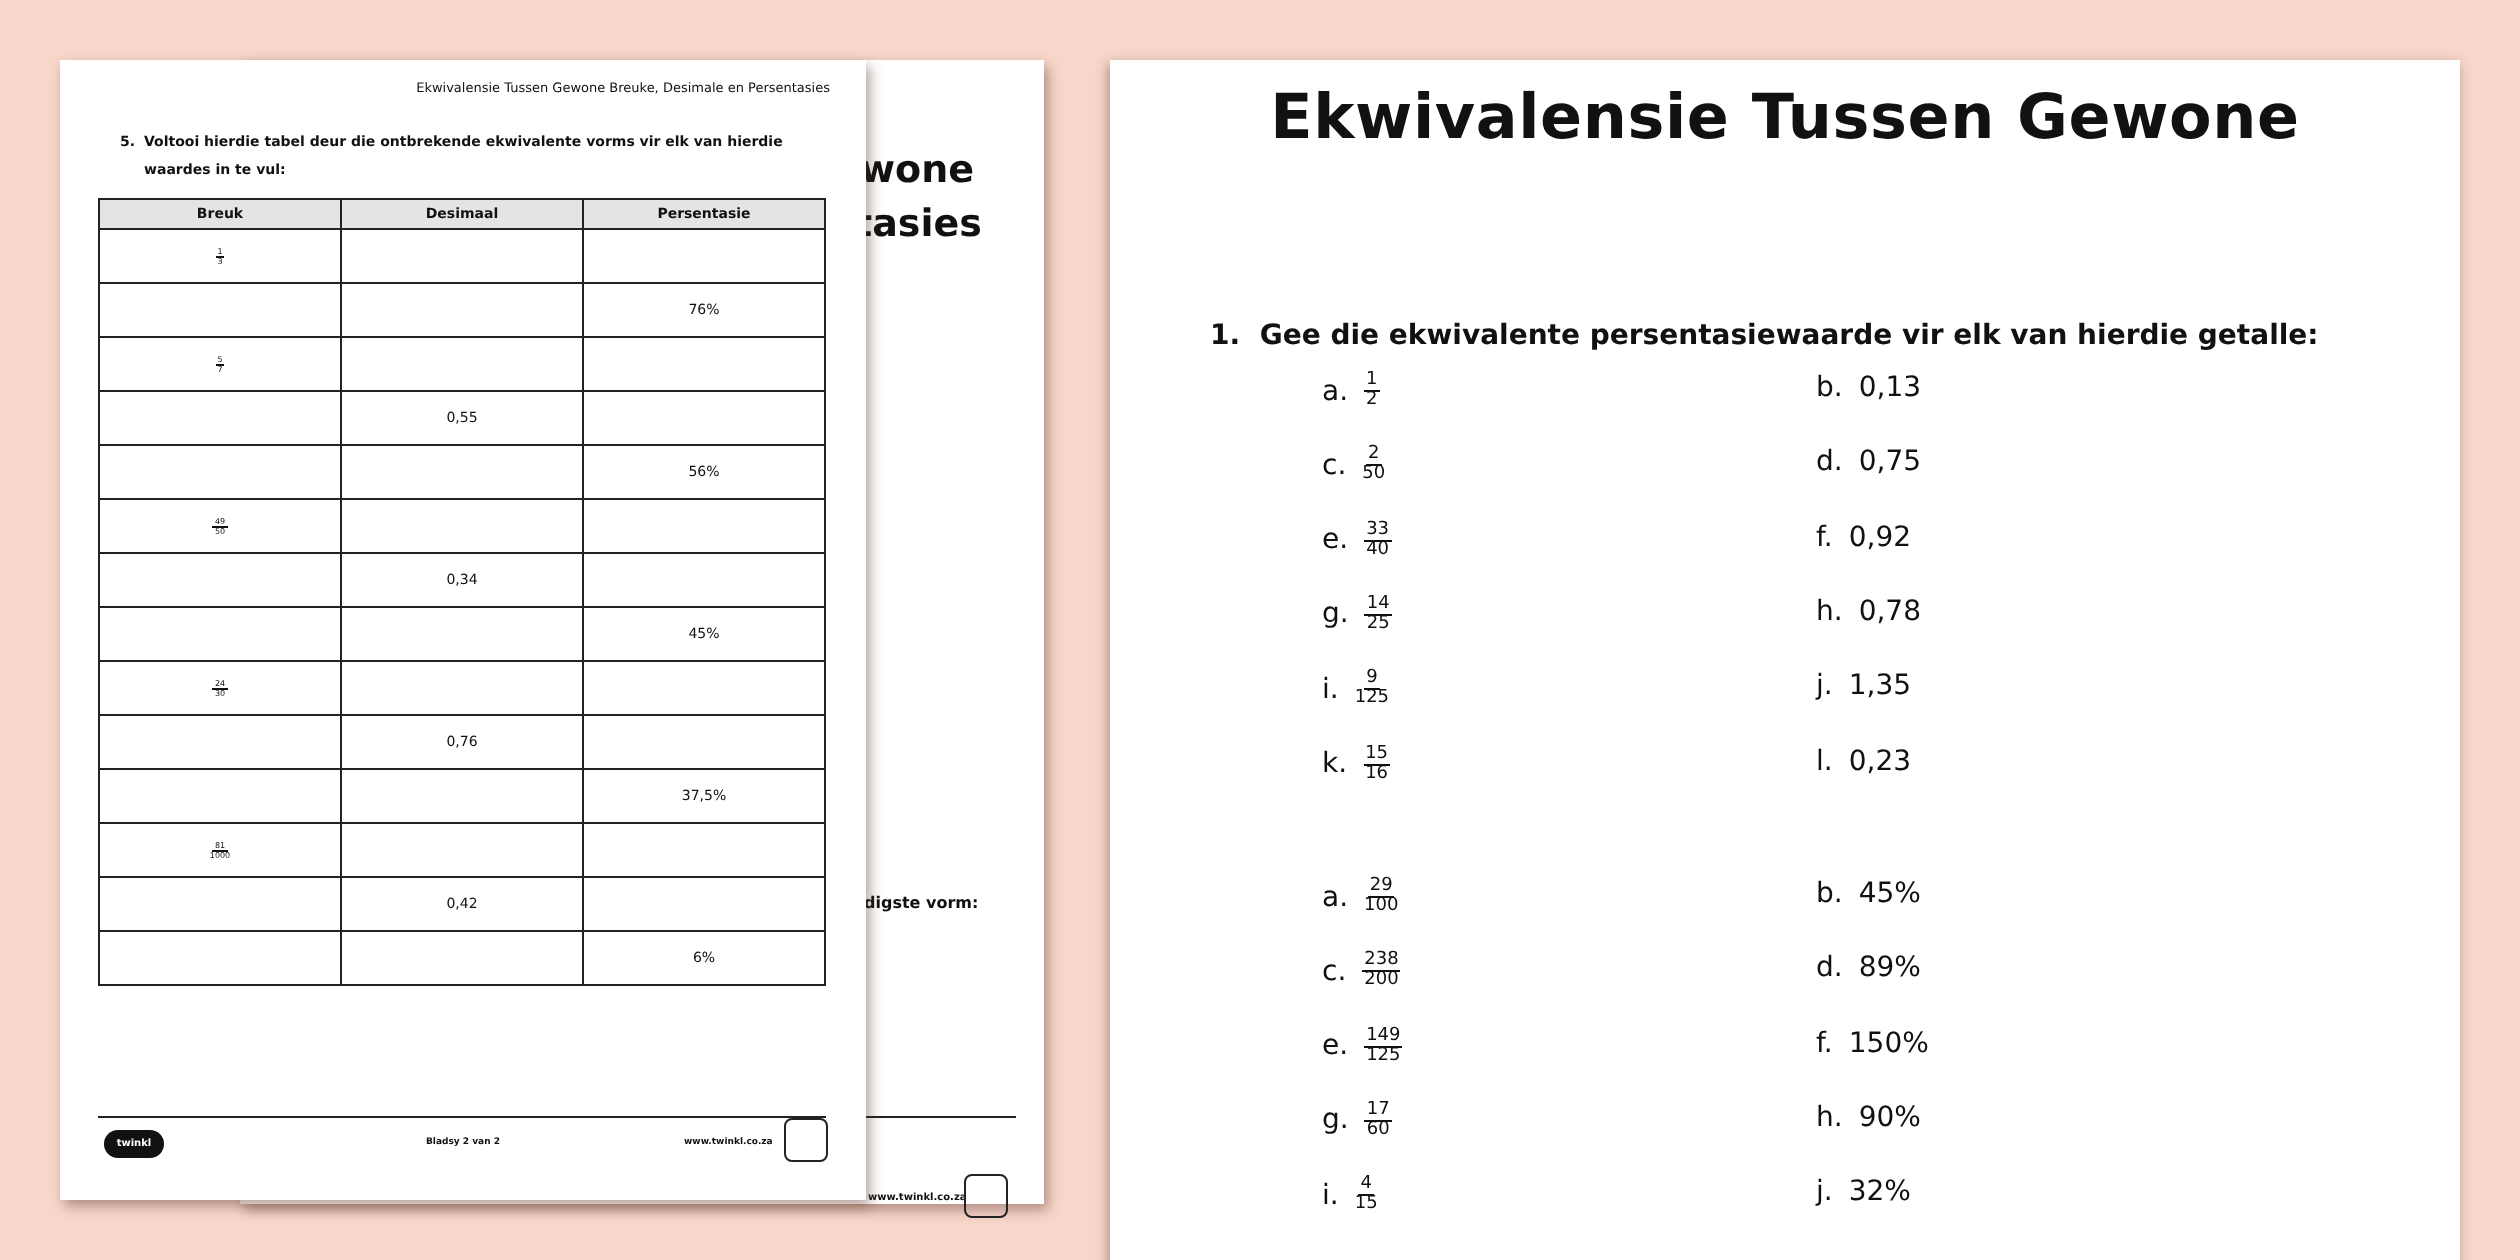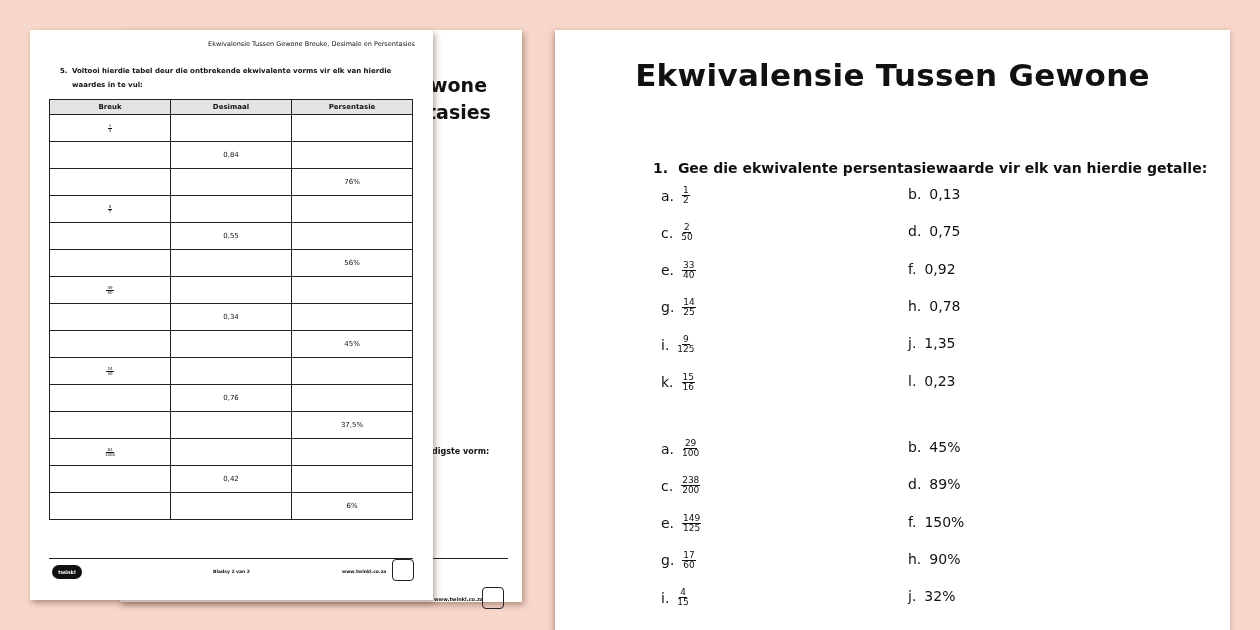--- a/index.html
+++ b/index.html
@@ -32,22 +32,22 @@
   .frac-xs { font-size: 4px; }
 
   .pl-footer-line { position: absolute; left: 19px; right: 20px; top: 528px; border-top: 1px solid #222; }
   .pl-logo { position: absolute; left: 22px; top: 535px; width: 30px; height: 14px; background: #111; border-radius: 8px; color: #fff; font-size: 5px; font-weight: bold; text-align: center; line-height: 14px; }
   .pl-page { position: absolute; left: 183px; top: 539px; font-size: 4.5px; font-weight: bold; }
   .pl-url { position: absolute; left: 312px; top: 539px; font-size: 4.5px; font-weight: bold; }
   .pl-badge { position: absolute; left: 362px; top: 529px; width: 22px; height: 22px; border: 1px solid #222; border-radius: 4px; }
 
   
   .page-right { left: 555px; top: 30px; width: 675px; height: 610px; box-shadow: -1px 2px 6px rgba(90,50,40,0.45); }
-  .pr-title { position: absolute; left: 0; right: 0; top: 22px; text-align: center; font-weight: bold; font-size: 31px; line-height: 46px; letter-spacing: 0.3px; }
-  .pr-q { position: absolute; left: 50px; font-size: 14px; font-weight: bold; margin-left: 48px; }
+  .pr-title { position: absolute; left: 0; right: 0; top: 6px; text-align: center; font-weight: bold; font-size: 31px; line-height: 46px; letter-spacing: 0.3px; }
+  .pr-q { position: absolute; left: 50px; font-size: 14px; font-weight: bold; }
   .pr-q .num { display: inline-block; width: 20px; }
   .item { position: absolute; font-size: 14px; display: flex; align-items: center; }
   .item .lbl { margin-right: 8px; }
   .item .frac { font-size: 9px; }
 </style>
 </head>
 <body>
 
 <div class="page page-back">
   <div class="title-frag frag1">wone</div>
@@ -76,25 +76,20 @@
         <tr>
           <td><span class="frac frac-xs">
               <span class="n">1</span>
               <span class="d">3</span>
             </span></td>
           <td></td>
           <td></td>
         </tr>
         <tr>
           <td></td>
-          <td>0,84</td>
-          <td></td>
-        </tr>
-        <tr>
-          <td></td>
           <td></td>
           <td>76%</td>
         </tr>
         <tr>
           <td><span class="frac frac-xs">
               <span class="n">5</span>
               <span class="d">7</span>
             </span></td>
           <td></td>
           <td></td>

